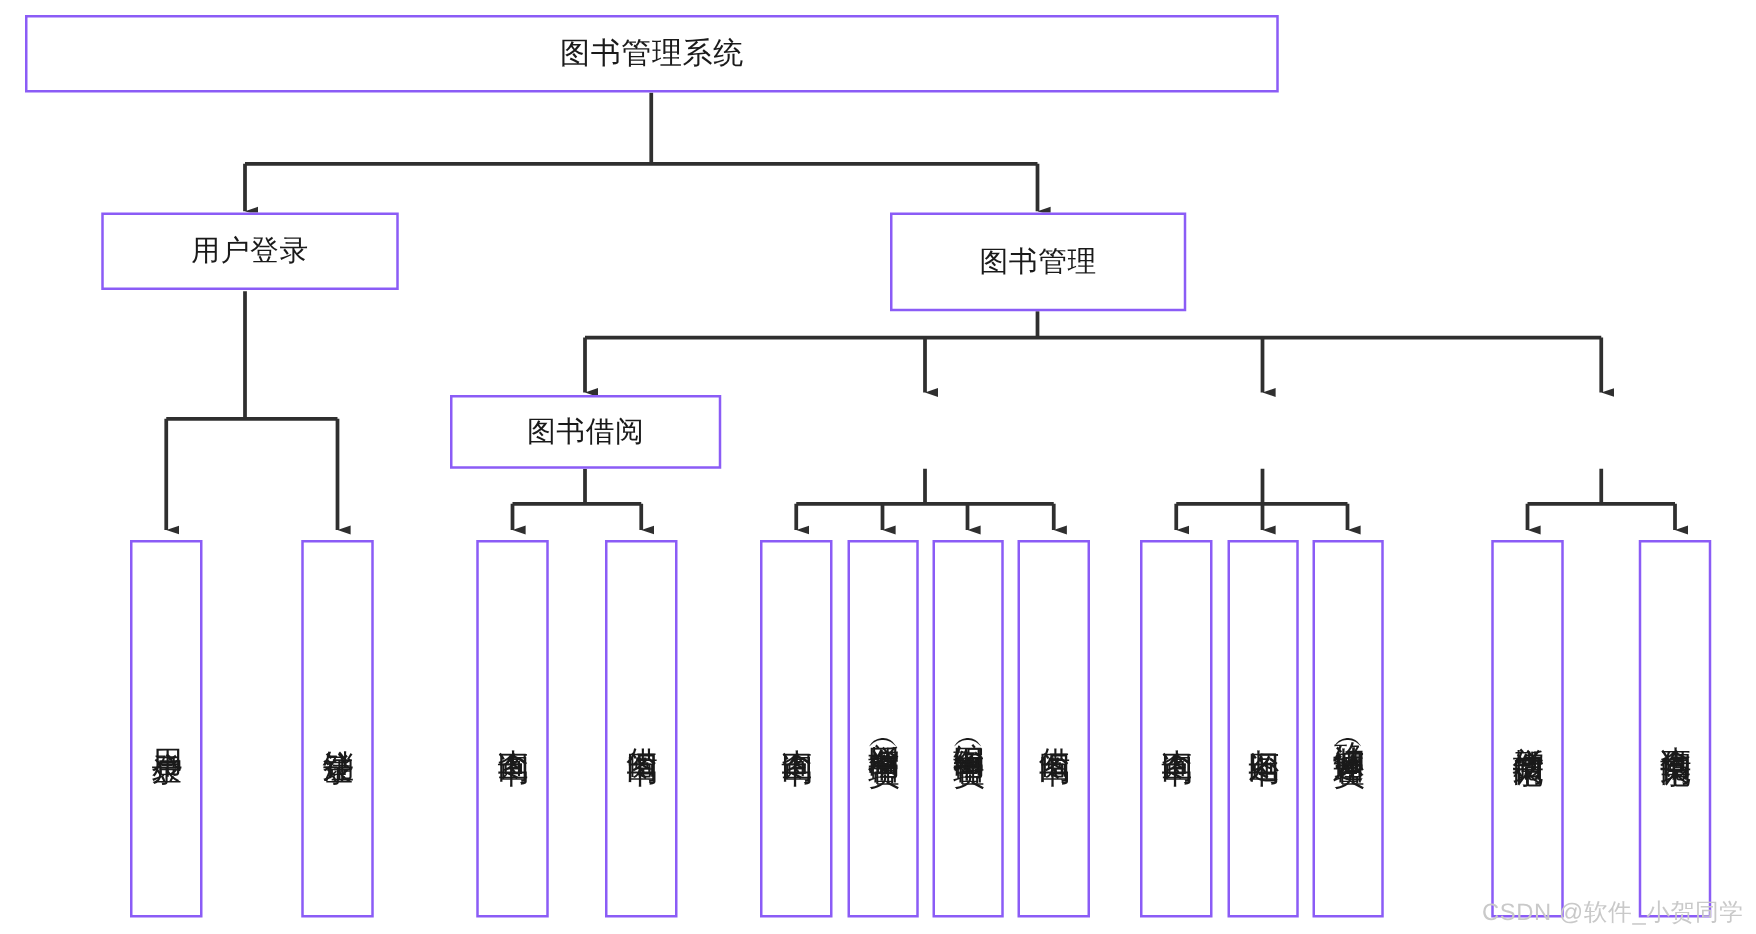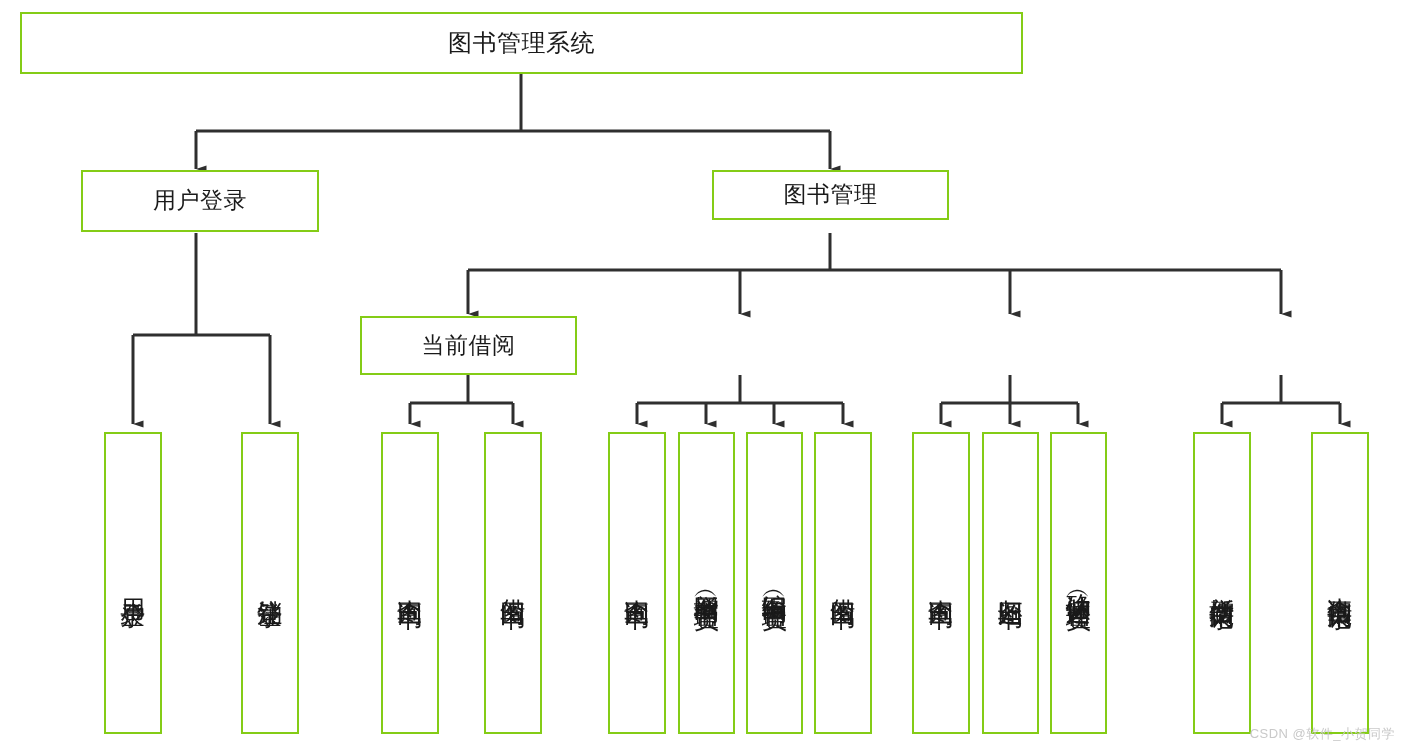--- a/index.html
+++ b/index.html
@@ -23,21 +23,21 @@
     left: 0;
     top: 0;
     width: 1405px;
     height: 747px;
     pointer-events: none;
   }
   .node {
     position: absolute;
     box-sizing: border-box;
     background: #ffffff;
-    border: 2px solid #84cc16;
+    border: 2px solid #8b5cf6;
     display: flex;
     align-items: center;
     justify-content: center;
     color: #1a1a1a;
   }
   .node-label {
     display: block;
     white-space: nowrap;
     line-height: 1.18;
     letter-spacing: 0.5px;
@@ -60,21 +60,21 @@
     text-orientation: upright;
     font-size: 25px;
     line-height: 1.05;
     letter-spacing: 2px;
     text-align: center;
   }
   #watermark {
     position: absolute;
     right: 10px;
     bottom: 4px;
-    font-size: 13px;
+    font-size: 19px;
     color: #c9c9c9;
     white-space: nowrap;
     letter-spacing: 0.5px;
     user-select: none;
   }
 </style>
 </head>
 <body>
 
 <div id="diagram-root">
@@ -132,26 +132,26 @@
   </svg>
 
   <div class="node horiz root" style="left:20px; top:12px; width:1003px; height:62px;">
     <span class="node-label">图书管理系统</span>
   </div>
 
   <div class="node horiz" style="left:81px; top:170px; width:238px; height:62px;">
     <span class="node-label">用户登录</span>
   </div>
 
-  <div class="node horiz" style="left:712px; top:170px; width:237px; height:50px;">
+  <div class="node horiz" style="left:712px; top:170px; width:237px; height:79px;">
     <span class="node-label">图书管理</span>
   </div>
 
   <div class="node horiz" style="left:360px; top:316px; width:217px; height:59px;">
-    <span class="node-label">当前借阅</span>
+    <span class="node-label">图书借阅</span>
   </div>
 
 
 
 
   <div class="node vert" style="left:104px; top:432px; width:58px; height:302px;">
     <span class="node-label">用户登录</span>
   </div>
 
   <div class="node vert" style="left:241px; top:432px; width:58px; height:302px;">

